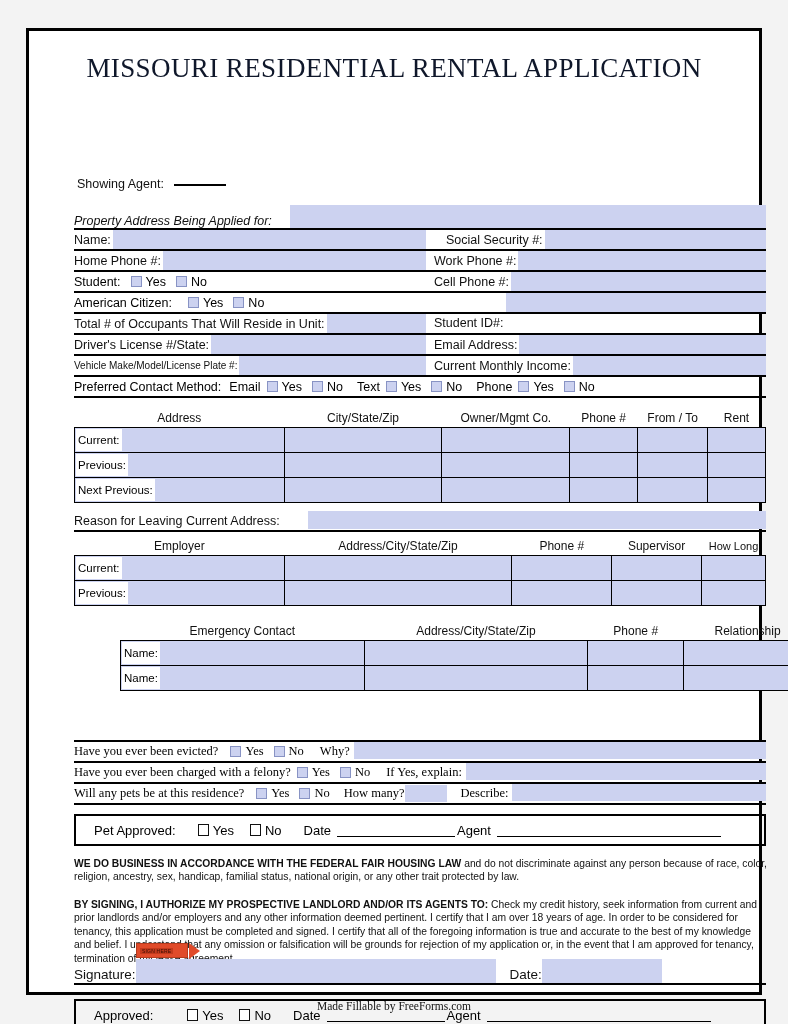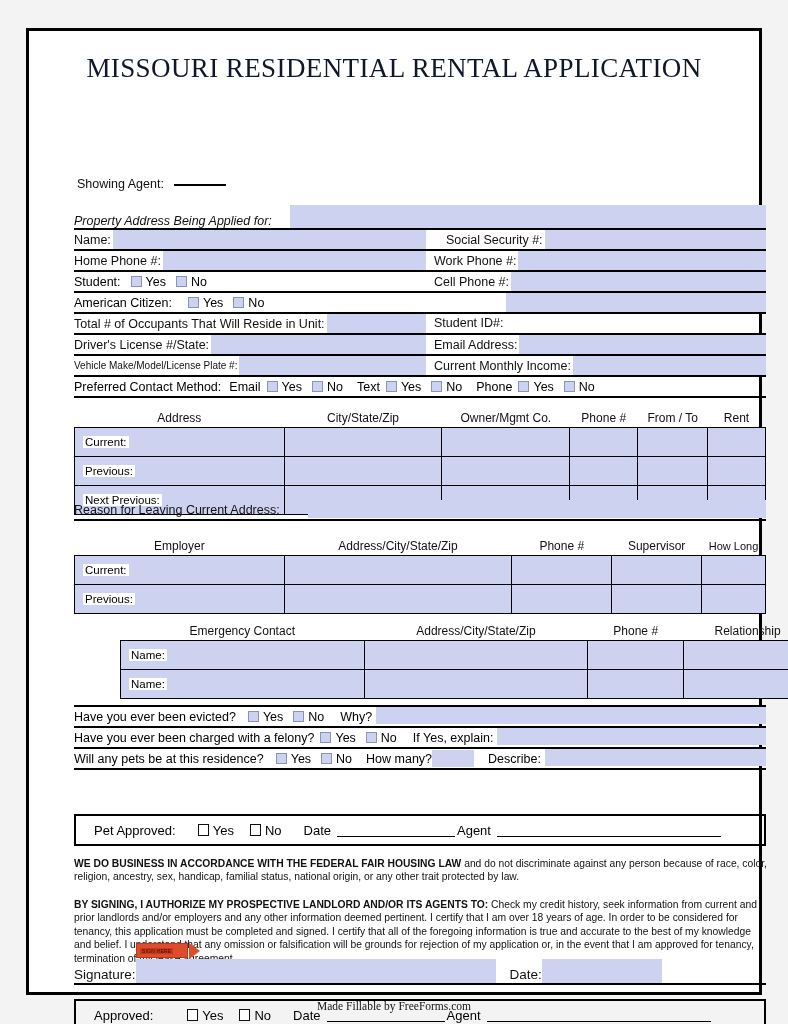--- a/index.html
+++ b/index.html
@@ -64,30 +64,30 @@
   .paddr { display: flex; height: 25px; border-bottom: 2px solid #000; align-items: flex-end; }
   .paddr .lbl { font-size: 12.5px; }
   .paddrfill { position: absolute; left: 216px; top: 0; right: 0; height: 23px; }
 
   
   .tbl { position: absolute; left: 45px; width: 692px; border-collapse: collapse; }
   .tbl th {
     font-weight: normal; font-size: 12px; color: #111;
     border: none; padding: 1px 0 2px; text-align: center;
   }
-  .tbl td { border: 1.6px solid #000; height: 25px; padding: 8px; text-align: right; }
+  .tbl td { border: 1.6px solid #000; height: 25px; padding: 1px; text-align: right; }
   .tbl td.cell { background: #ccd2f0; }
   .rowbox { position: relative; }
 
   
   .reason { position: absolute; left: 45px; width: 692px; height: 21px;
             display: flex; align-items: center; border-bottom: 2px solid #000; font-size: 12.5px; }
 
   
-  .qblock { position: absolute; left: 45px; top: 652px; width: 692px; border-top: 2px solid #000; }
+  .qblock { position: absolute; left: 45px; top: 687px; width: 692px; border-top: 2px solid #000; font-family: Liberation Serif, serif; }
   .qrow { display: flex; align-items: center; height: 21px; border-bottom: 2px solid #000; font-size: 12.5px; }
 
   
   .obox {
     position: absolute; left: 45px; width: 692px; height: 32px;
     border: 2px solid #000; display: flex; align-items: center;
     font-size: 13px; padding-left: 18px;
   }
   .obox .u {
     display: inline-block; border-bottom: 1.5px solid #000;
@@ -288,21 +288,21 @@
         </td>
         <td class="cell"></td>
         <td class="cell"></td>
         <td class="cell"></td>
         <td class="cell"></td>
         <td class="cell"></td>
       </tr>
     </tbody>
   </table>
 
-  <div class="reason" style="top:447px;gap:28px;">
+  <div class="reason" style="top:458px;gap:28px;">
     <span class="lbl">Reason for Leaving Current Address:</span>
     <div class="grow fill" style="height:18px;"></div>
   </div>
 
   <table class="tbl" style="top:485px;">
     <thead>
       <tr>
         <th style="width:210px;">Employer</th>
         <th style="width:228px;">Address/City/State/Zip</th>
         <th style="width:100px;">Phone #</th>

